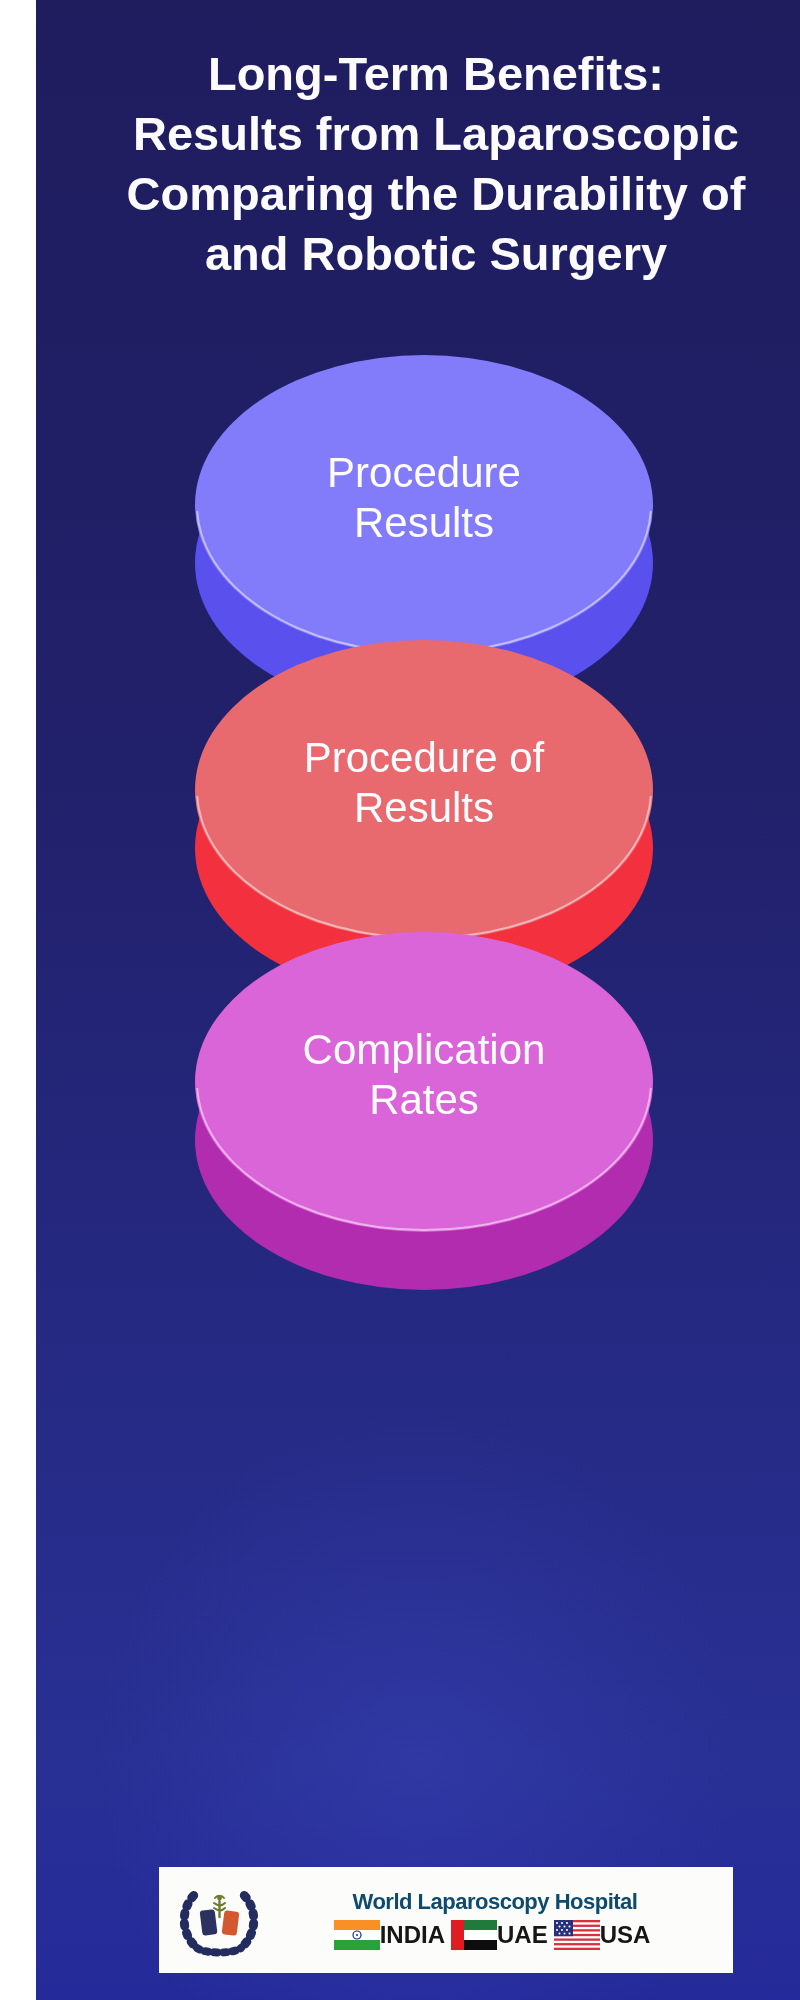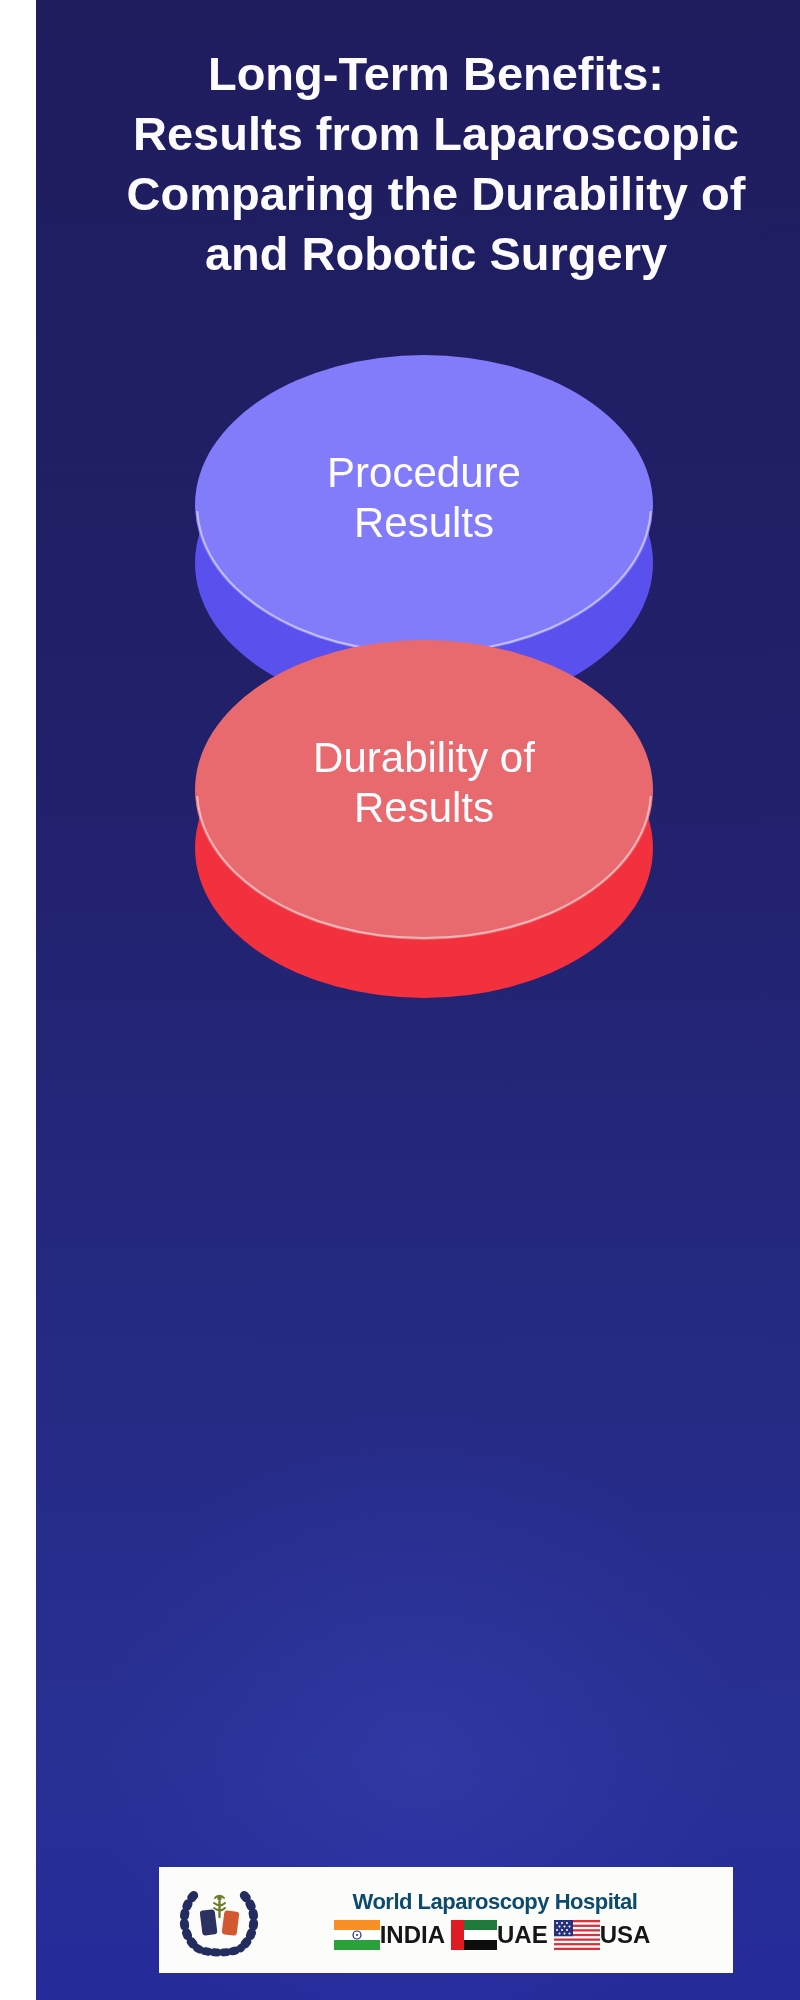--- a/index.html
+++ b/index.html
@@ -83,24 +83,30 @@
   <div class="disc d1">
     <div class="side"></div>
     <div class="face">
       <div class="label">Procedure Results</div>
     </div>
   </div>
 
   <div class="disc d2">
     <div class="side"></div>
     <div class="face">
-      <div class="label">Durability of Results</div>
+      <div class="label">Procedure of Results</div>
     </div>
   </div>
 
+  <div class="disc d3">
+    <div class="side"></div>
+    <div class="face">
+      <div class="label">Complication Rates</div>
+    </div>
+  </div>
 
 
 
   <div class="banner">
     <svg class="logo" width="92" height="92" viewBox="0 0 92 92">
 
       <path d="M20 70 C8 56 8 34 22 20" fill="none" stroke="#232c5e" stroke-width="9" stroke-dasharray="3 7" stroke-linecap="round"></path>
       <path d="M72 70 C84 56 84 34 70 20" fill="none" stroke="#232c5e" stroke-width="9" stroke-dasharray="3 7" stroke-linecap="round"></path>
       <path d="M24 74 C32 80 60 80 68 74" fill="none" stroke="#232c5e" stroke-width="8" stroke-dasharray="3 6" stroke-linecap="round"></path>
 

